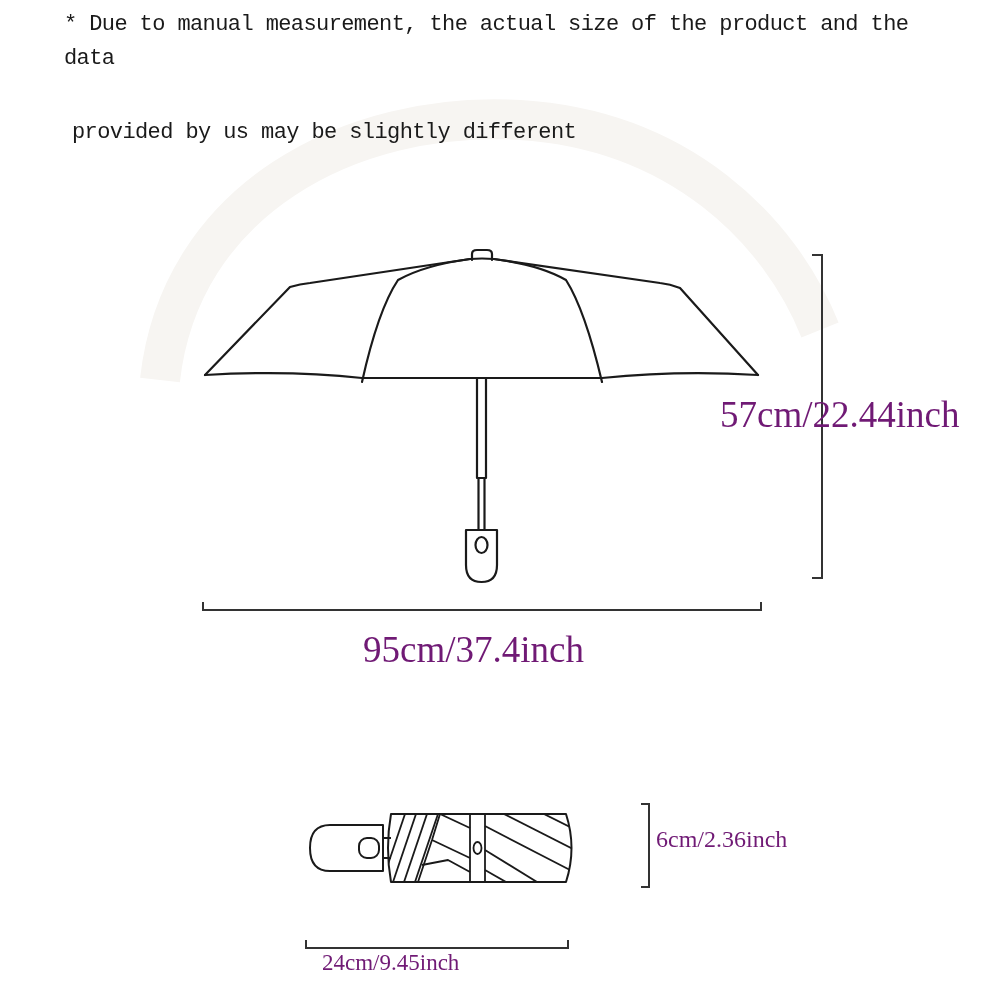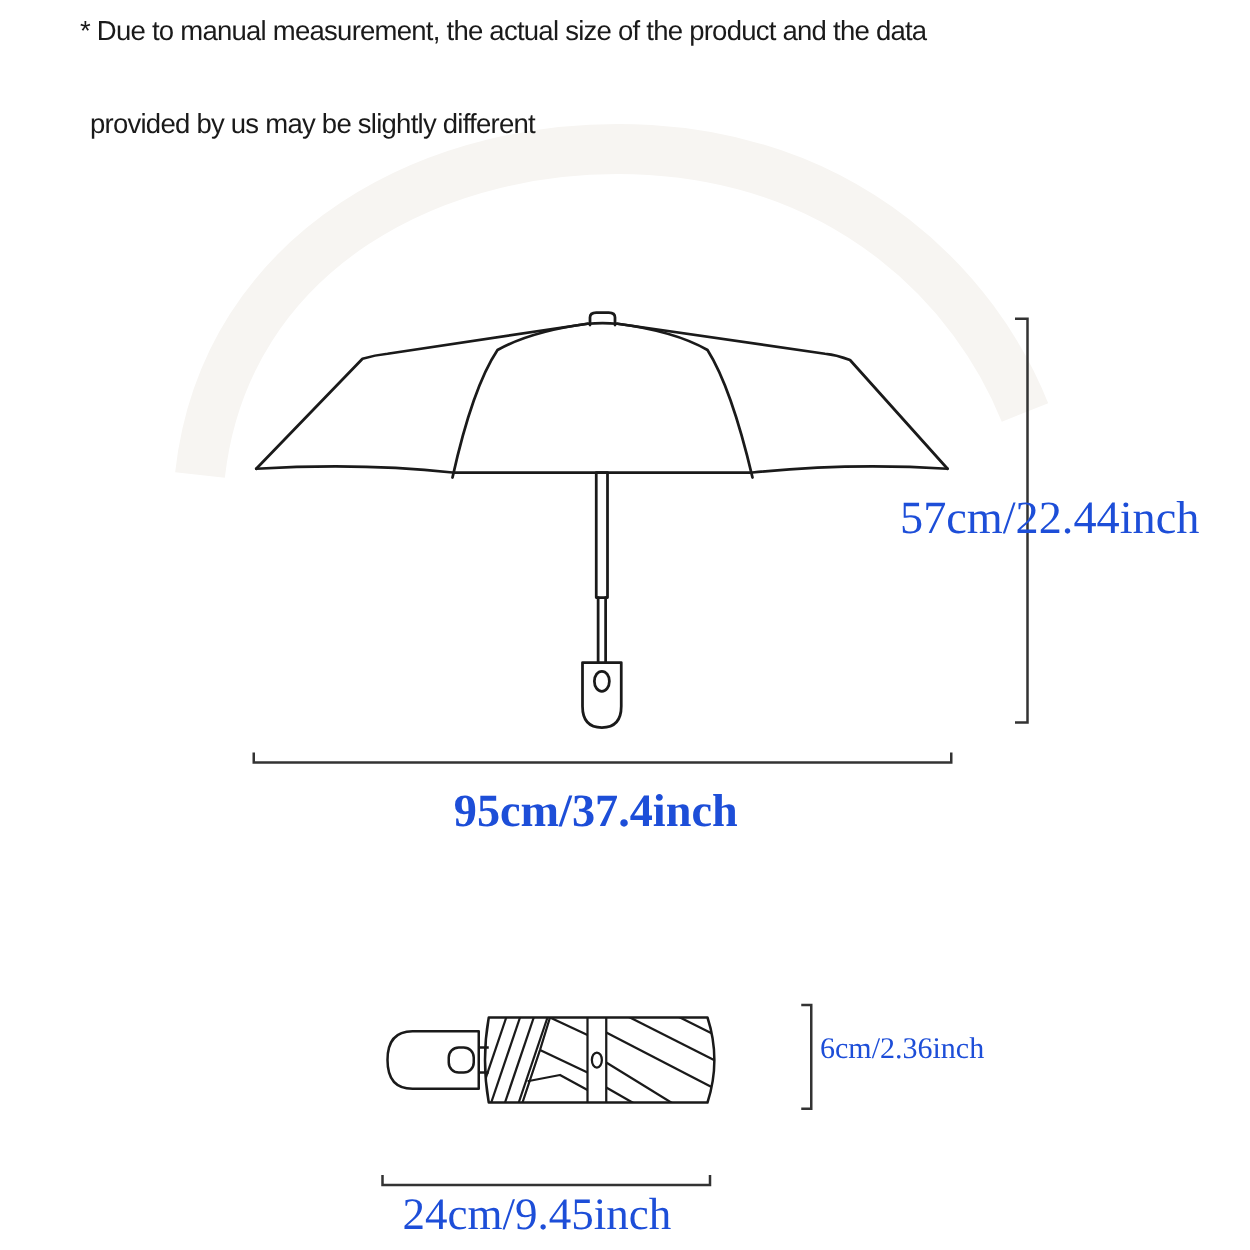--- a/index.html
+++ b/index.html
@@ -2,27 +2,27 @@
 <html><head>
   <meta charset="utf-8">
   <style>
     html, body { margin: 0; padding: 0; }
     body {
       width: 1000px; height: 1000px; position: relative; overflow: hidden;
       background: #ffffff;
     }
     .note {
       position: absolute; left: 64px; top: 8px; width: 900px;
-      font-family: Liberation Sans, sans-serif; font-size: 22px; line-height: 34px;
+      font-family: Liberation Mono, monospace; font-size: 22px; line-height: 34px;
       color: #1a1a1a; letter-spacing: -0.6px;
     }
     .note .l2 { padding-left: 8px; margin-top: 40px; }
     .label {
       position: absolute; font-family: "Liberation Serif", serif;
-      color: #1d4ed8; white-space: nowrap;
+      color: #701a75; white-space: nowrap;
     }
     svg { position: absolute; left: 0; top: 0; }
     .bg-swirl { position:absolute; left:0; top:0; }
   </style>
 </head>
 <body>
 
 <svg class="bg-swirl" width="1000" height="1000" viewBox="0 0 1000 1000">
   <path d="M160 380 C 180 200, 350 110, 520 120 C 680 130, 780 230, 820 330" fill="none" stroke="#f7f5f2" stroke-width="40"></path>
 </svg>
@@ -53,21 +53,21 @@
     <ellipse cx="481.5" cy="545" rx="6" ry="8"></ellipse>
   </g>
 
   <g fill="none" stroke="#333333" stroke-width="2">
     <path d="M812 255 L822 255 L822 578 L812 578"></path>
     <path d="M203 602 L203 610 L761 610 L761 602"></path>
   </g>
 </svg>
 
 <div class="label" style="left:720px; top:393px; font-size:37px;">57cm/22.44inch</div>
-<div class="label" style="left:363px; top:628px; font-size:37px;font-weight:bold;">95cm/37.4inch</div>
+<div class="label" style="left:363px; top:628px; font-size:37px;">95cm/37.4inch</div>
 
 <svg width="1000" height="1000" viewBox="0 0 1000 1000">
   <defs>
     <clipPath id="bodyclip">
       <path d="M391 814 L566 814 Q577 848 566 882 L391 882 Q385 848 391 814 Z"></path>
     </clipPath>
   </defs>
   <g fill="none" stroke="#1a1a1a" stroke-width="2" stroke-linejoin="round">
 
     <path d="M383 825 L330 825 Q310 825 310 848 Q310 871 330 871 L383 871 Z"></path>
@@ -99,13 +99,13 @@
       <line x1="540" y1="812" x2="580" y2="832"></line>
     </g>
   </g>
   <g fill="none" stroke="#333333" stroke-width="2">
     <path d="M641 804 L649 804 L649 887 L641 887"></path>
     <path d="M306 940 L306 948 L568 948 L568 940"></path>
   </g>
 </svg>
 
 <div class="label" style="left:656px; top:826px; font-size:24px;">6cm/2.36inch</div>
-<div class="label" style="left:322px; top:950px; font-size:36px;">24cm/9.45inch</div>
+<div class="label" style="left:322px; top:950px; font-size:23px;">24cm/9.45inch</div>
 
 </body></html>

